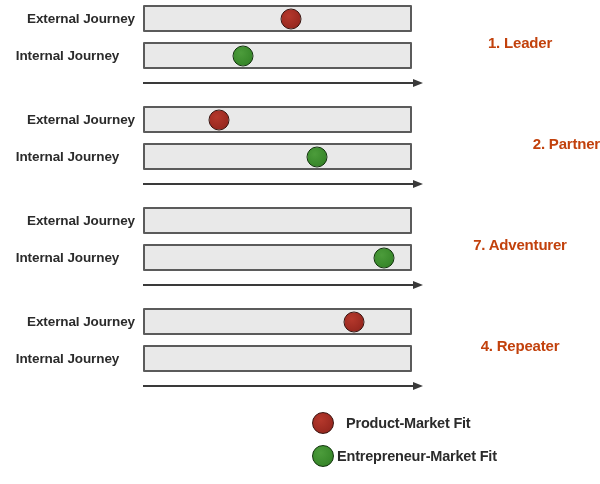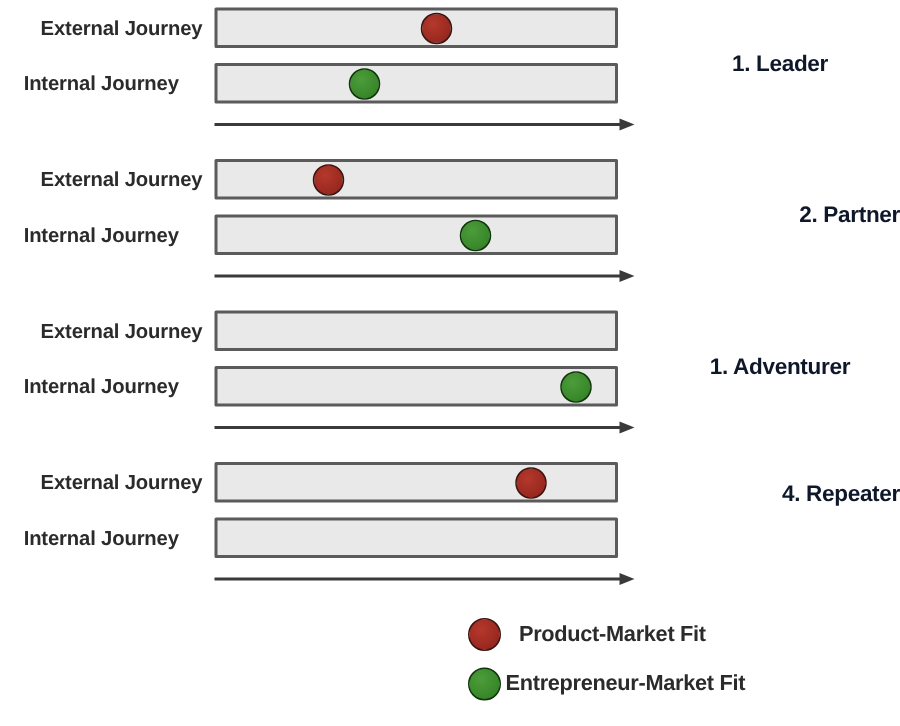--- a/index.html
+++ b/index.html
@@ -111,21 +111,21 @@
 
   
   .group-title {
     position: absolute;
     left: 440px;
     width: 160px;
     text-align: center;
     font-size: 15px;
     font-weight: 700;
     letter-spacing: -0.2px;
-    color: #0f172a;
+    color: #c2410c;
     white-space: nowrap;
   }
 
   
   #legend {
     position: absolute;
     left: 305px;
     top: 408px;
     width: 295px;
     height: 72px;
@@ -215,38 +215,38 @@
     <div class="bar external"></div>
     <div class="bar internal">
       <span class="dot emf" style="left:90%;"></span>
     </div>
 
     <div class="arrow-wrap">
       <span class="arrow-line"></span>
       <span class="arrow-head"></span>
     </div>
 
-    <div class="group-title" style="top:34px;">1. Adventurer</div>
+    <div class="group-title" style="top:34px;">7. Adventurer</div>
   </div>
 
   <div class="group" style="top:303px;">
     <div class="row-label external">External Journey</div>
     <div class="row-label internal">Internal Journey</div>
 
     <div class="bar external">
       <span class="dot pmf" style="left:79%;"></span>
     </div>
     <div class="bar internal"></div>
 
     <div class="arrow-wrap">
       <span class="arrow-line"></span>
       <span class="arrow-head"></span>
     </div>
 
-    <div class="group-title" style="top:18px;text-align:right;">4. Repeater</div>
+    <div class="group-title" style="top:34px;">4. Repeater</div>
   </div>
 
   <div id="legend">
     <div class="legend-item emf-item">
       <span class="legend-dot emf"></span>
       <span class="legend-text">Entrepreneur-Market Fit</span>
     </div>
     <div class="legend-item pmf-item">
       <span class="legend-dot pmf"></span>
       <span class="legend-text">Product-Market Fit</span>

